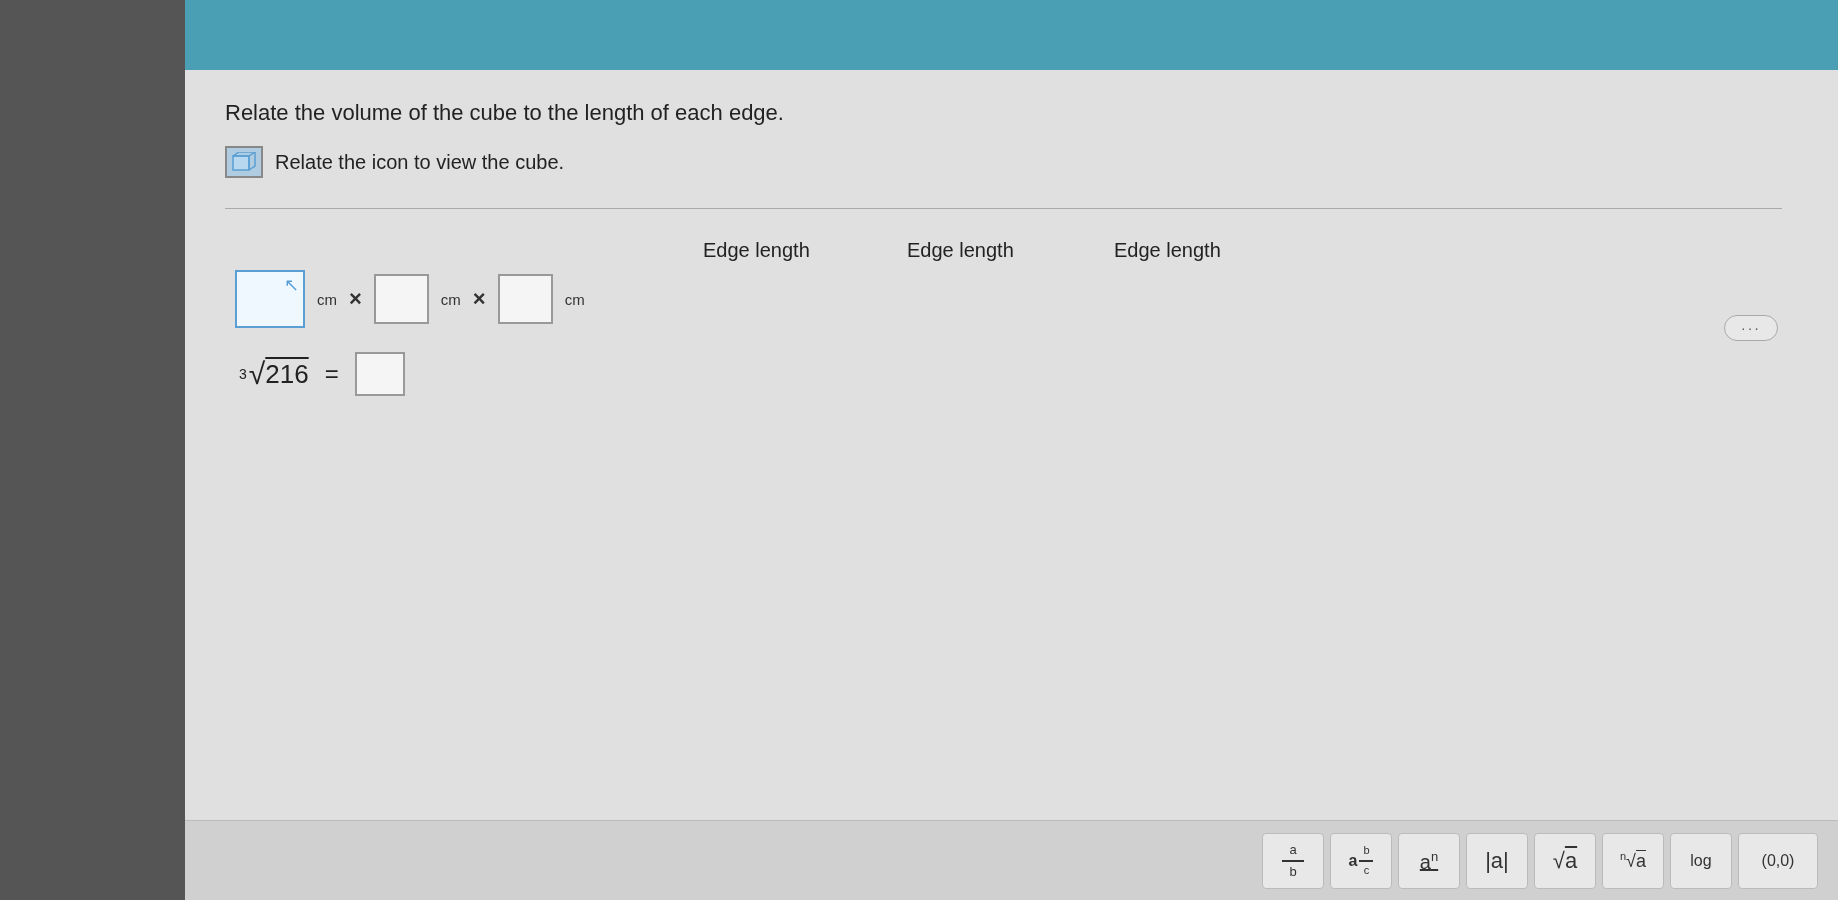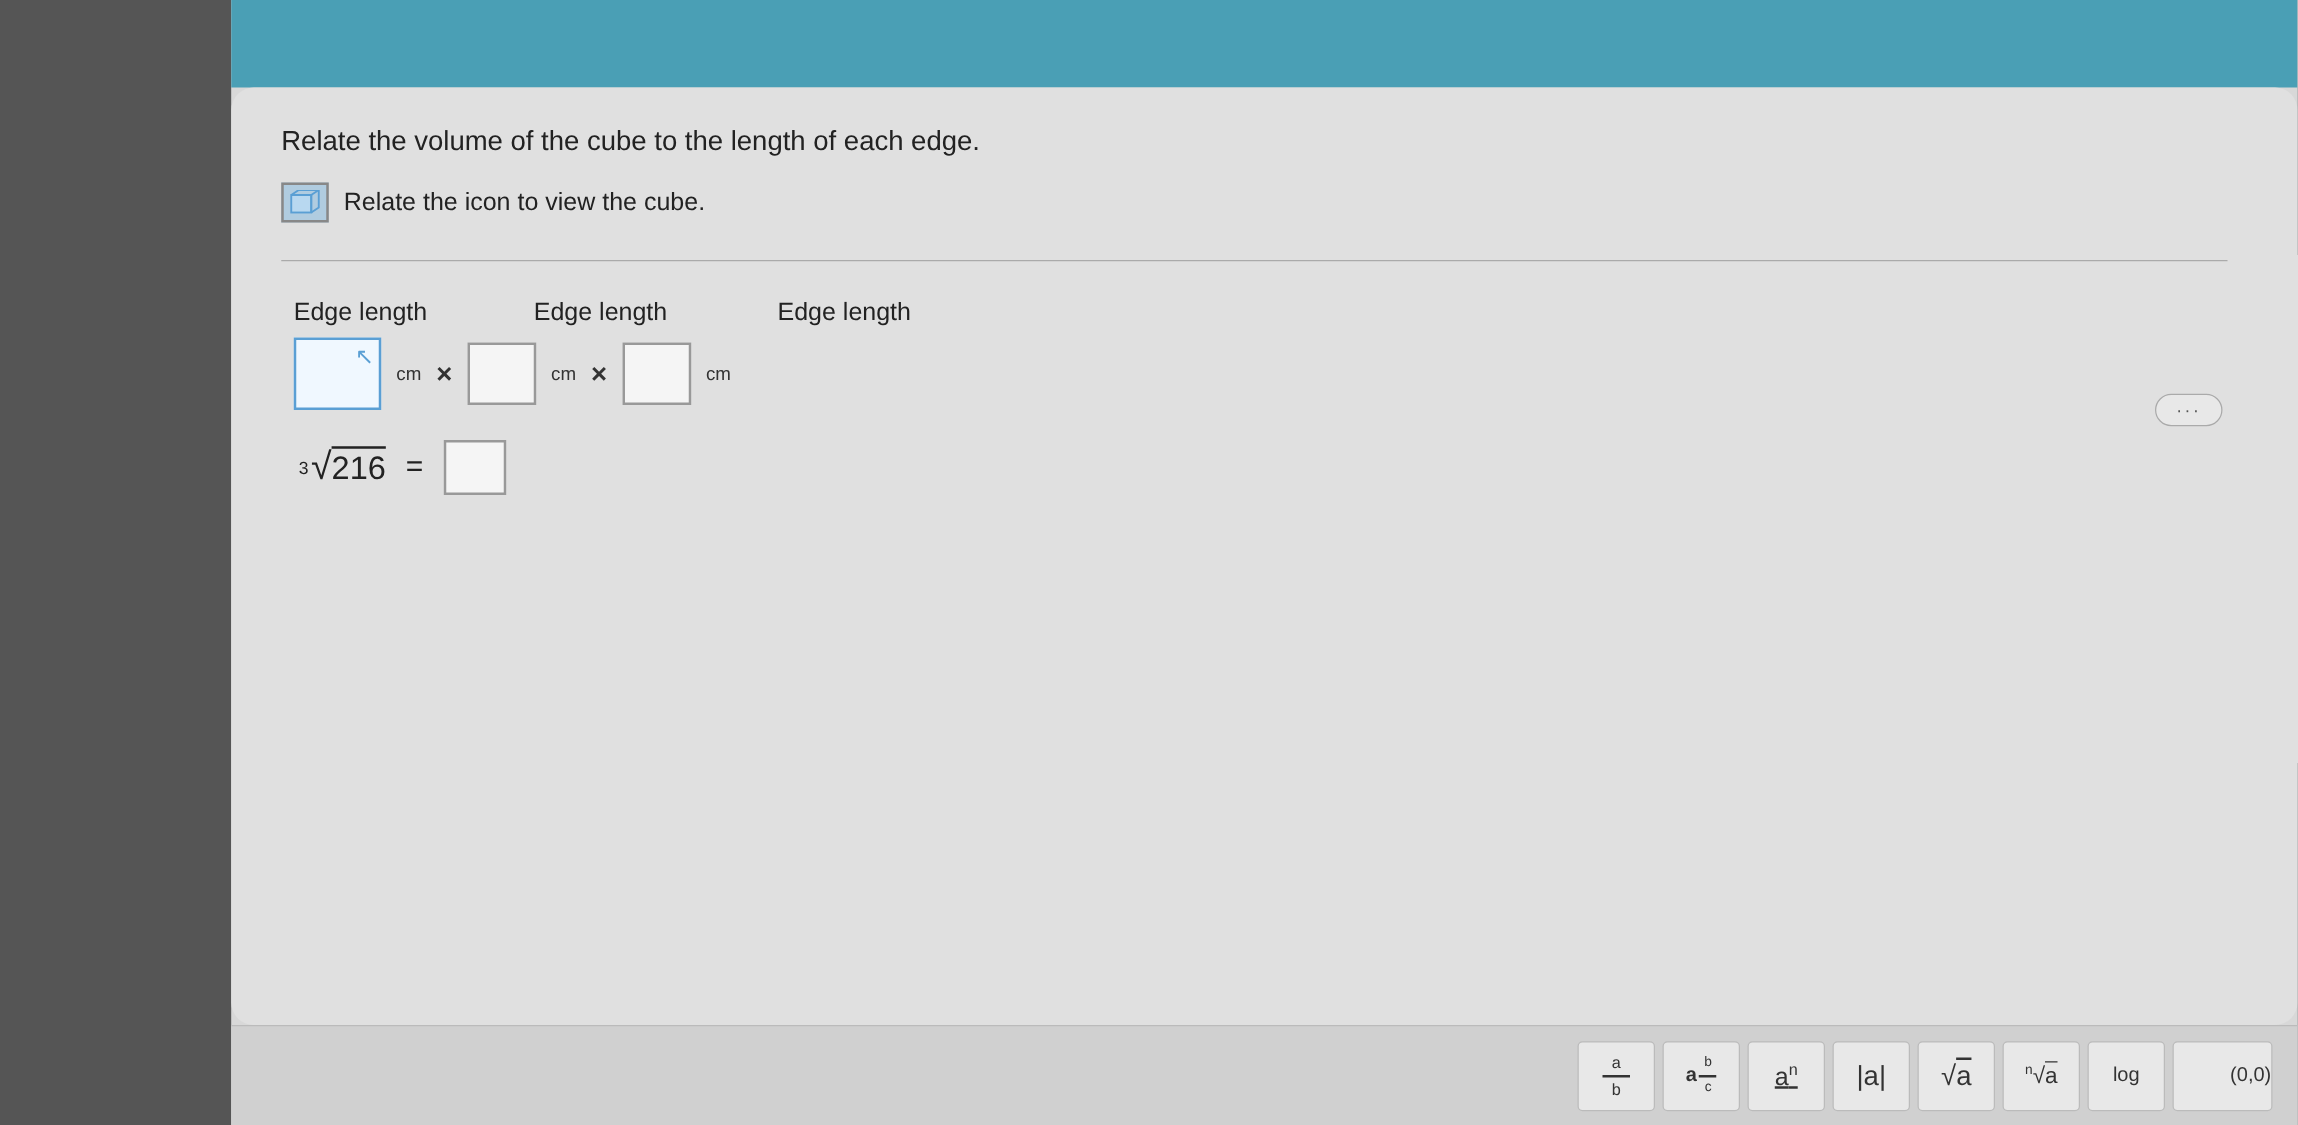--- a/index.html
+++ b/index.html
@@ -31,21 +31,20 @@
       height: 70px;
       background: #4a9fb5;
       flex-shrink: 0;
     }
 
     .content-area {
       flex: 1;
       background: #e0e0e0;
       padding: 30px 56px 20px 40px;
       position: relative;
-      border-radius: 18px;
     }
 
     .problem-text {
       font-size: 22px;
       color: #222;
       margin-bottom: 20px;
       font-weight: normal;
     }
 
     .click-icon-row {
@@ -90,22 +89,23 @@
     }
 
     .equation-section {
       margin-top: 10px;
       padding-left: 10px;
     }
 
     .labels-row {
       display: flex;
       align-items: flex-end;
-      gap: 0px;
+      gap: 12px;
       margin-bottom: 8px;
+      justify-content: center;
     }
 
     .label-item {
       font-size: 20px;
       color: #222;
       font-weight: normal;
       width: 200px;
       text-align: left;
     }
 
@@ -228,21 +228,20 @@
     }
 
     .toolbar-btn .btn-symbol {
       font-size: 20px;
       line-height: 1;
       text-decoration: underline;
     }
 
     .toolbar-btn-wide {
       width: 80px;
-      align-items: flex-end;
     }
 
     .fraction-symbol {
       display: flex;
       flex-direction: column;
       align-items: center;
     }
     .frac-num { font-size: 13px; line-height: 1.2; }
     .frac-bar { width: 22px; height: 2px; background: #333; margin: 2px 0; }
     .frac-den { font-size: 13px; line-height: 1.2; }

